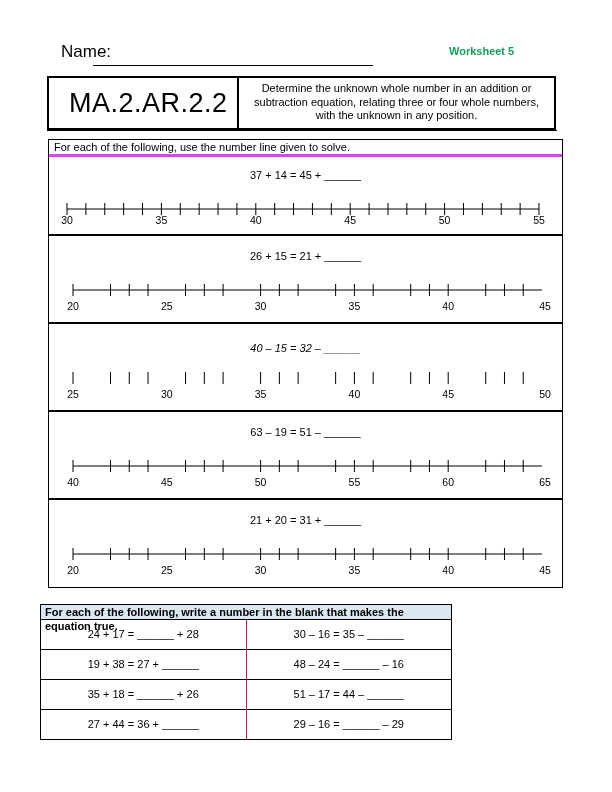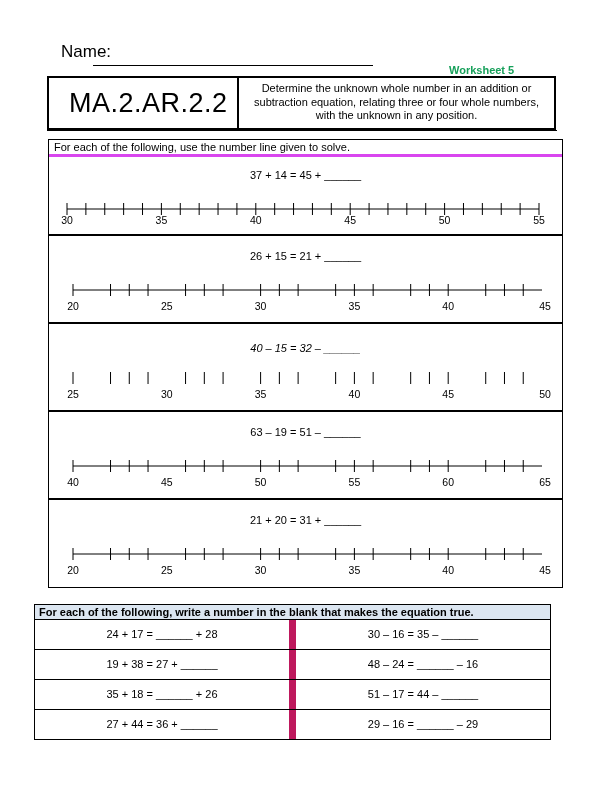--- a/index.html
+++ b/index.html
@@ -1,35 +1,35 @@
 <!DOCTYPE html>
 <html><head>
 <meta charset="utf-8">
 <style>
   html,body{margin:0;padding:0;background:#fff;}
   body{width:612px;height:792px;position:relative;font-family:"Liberation Sans",sans-serif;color:#000;overflow:hidden;}
   .name-row{position:absolute;left:53px;top:42px;font-size:17px;padding-left:8px;}
   .name-line{position:absolute;left:93px;top:65px;width:280px;border-bottom:1px solid #000;}
-  .ws{position:absolute;left:449px;top:64px;font-size:11px;font-weight:bold;color:#16a05a;}
+  .ws{position:absolute;left:449px;top:45px;font-size:11px;font-weight:bold;color:#16a05a;}
   .std{position:absolute;left:47px;top:76px;width:505px;height:50px;border:2px solid #000;display:flex;}
   .std-code{width:190px;border-right:2px solid #000;font-size:27px;display:flex;align-items:center;padding-left:20px;box-sizing:border-box;letter-spacing:0.5px;}
   .std-desc{flex:1;font-size:11px;line-height:13.5px;padding:4px 5px;text-align:center;}
   .sep{position:absolute;left:47px;top:130px;width:510px;border-top:1px solid #000;}
   .nl-box{position:absolute;left:48px;top:139px;width:515px;height:449px;border:1px solid #000;box-sizing:border-box;}
   .nl-head{height:14px;border-bottom:3px solid #d946ef;font-size:11px;line-height:14px;padding-left:5px;}
   .prob{position:absolute;left:0;width:513px;border-bottom:2px solid #000;}
   .prob:last-child{border-bottom:none;}
   .eq{position:absolute;left:0;width:100%;text-align:center;font-size:11px;}
   .line-svg{position:absolute;left:0;top:0;}
-  .tbl-box{position:absolute;left:34px;top:604px;width:517px;border:1px solid #000;box-sizing:border-box;}
+  .tbl-box{position:absolute;left:40px;top:604px;width:412px;border:1px solid #000;box-sizing:border-box;}
   .tbl-head{background:#dce6f1;font-size:11px;font-weight:bold;height:14px;line-height:14px;padding-left:4px;border-bottom:1px solid #000;}
   .tbl-row{display:flex;height:29px;border-bottom:1px solid #000;}
   .tbl-row:last-child{border-bottom:none;}
   .tbl-cell{flex:1;text-align:center;font-size:11px;line-height:29px;}
-  .tbl-cell:first-child{border-right:7px solid #be185d;}
+  .tbl-cell:first-child{border-right:1px solid #be185d;}
 </style>
 </head>
 <body>
 
 <div class="name-row">Name:</div>
 <div class="name-line"></div>
 <div class="ws">Worksheet 5</div>
 
 <div class="std">
   <div class="std-code">MA.2.AR.2.2</div>

